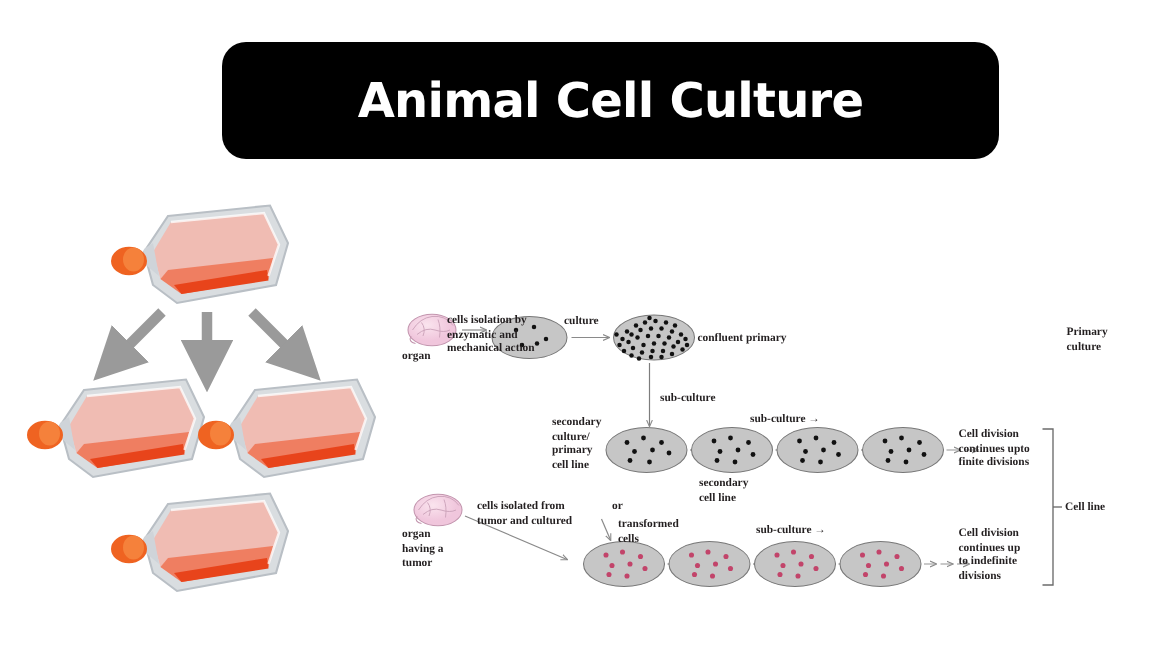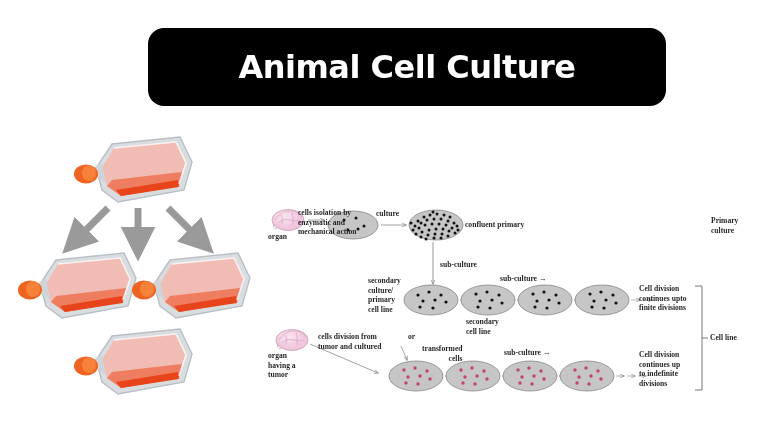--- a/index.html
+++ b/index.html
@@ -401,26 +401,26 @@
   <div class="dlabel" style="left:371px; top:116px;">Cell division
 continues upto
 finite divisions</div>
 
   <div class="dlabel" style="left:442px; top:165px;">Cell line</div>
 
   <div class="dlabel" style="left:0px; top:183px;">organ
 having a
 tumor</div>
 
-  <div class="dlabel" style="left:50px; top:164px;">cells division from
+  <div class="dlabel" style="left:50px; top:164px;">cells isolated from
 tumor and cultured</div>
 
   <div class="dlabel" style="left:140px; top:164px;">or</div>
 
-  <div class="dlabel" style="left:154px; top:176px;text-align:right;">transformed
+  <div class="dlabel" style="left:144px; top:176px;">transformed
 cells</div>
 
   <div class="dlabel" style="left:236px; top:180px;">sub-culture  →</div>
 
   <div class="dlabel" style="left:371px; top:182px;">Cell division
 continues up
 to indefinite
 divisions</div>
 </div>
 

